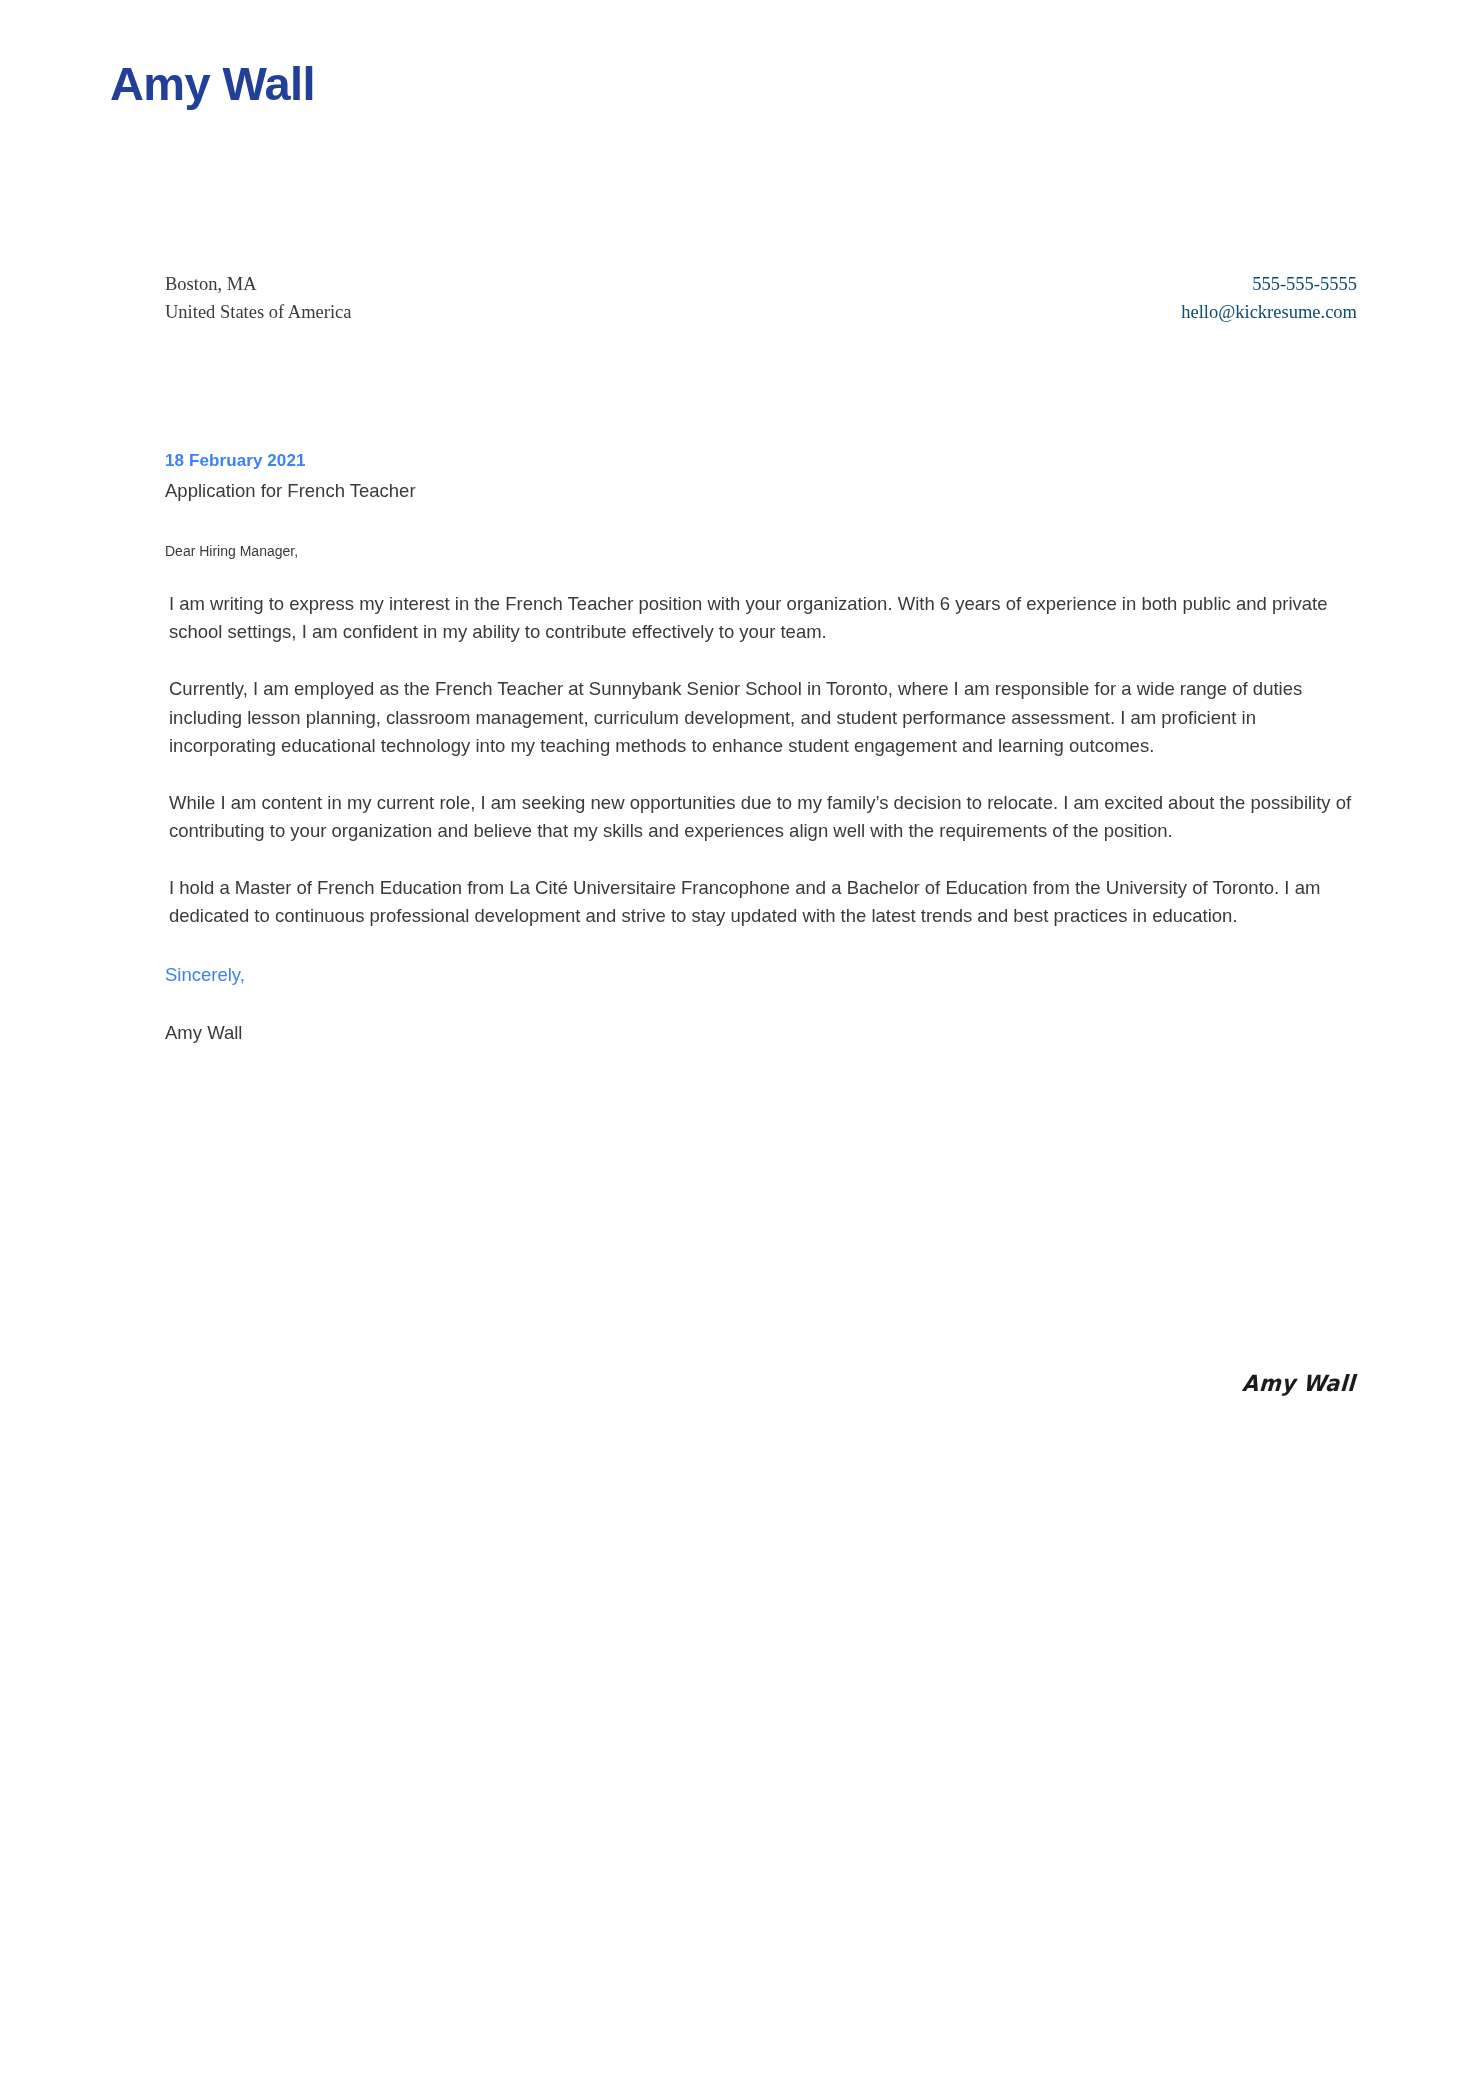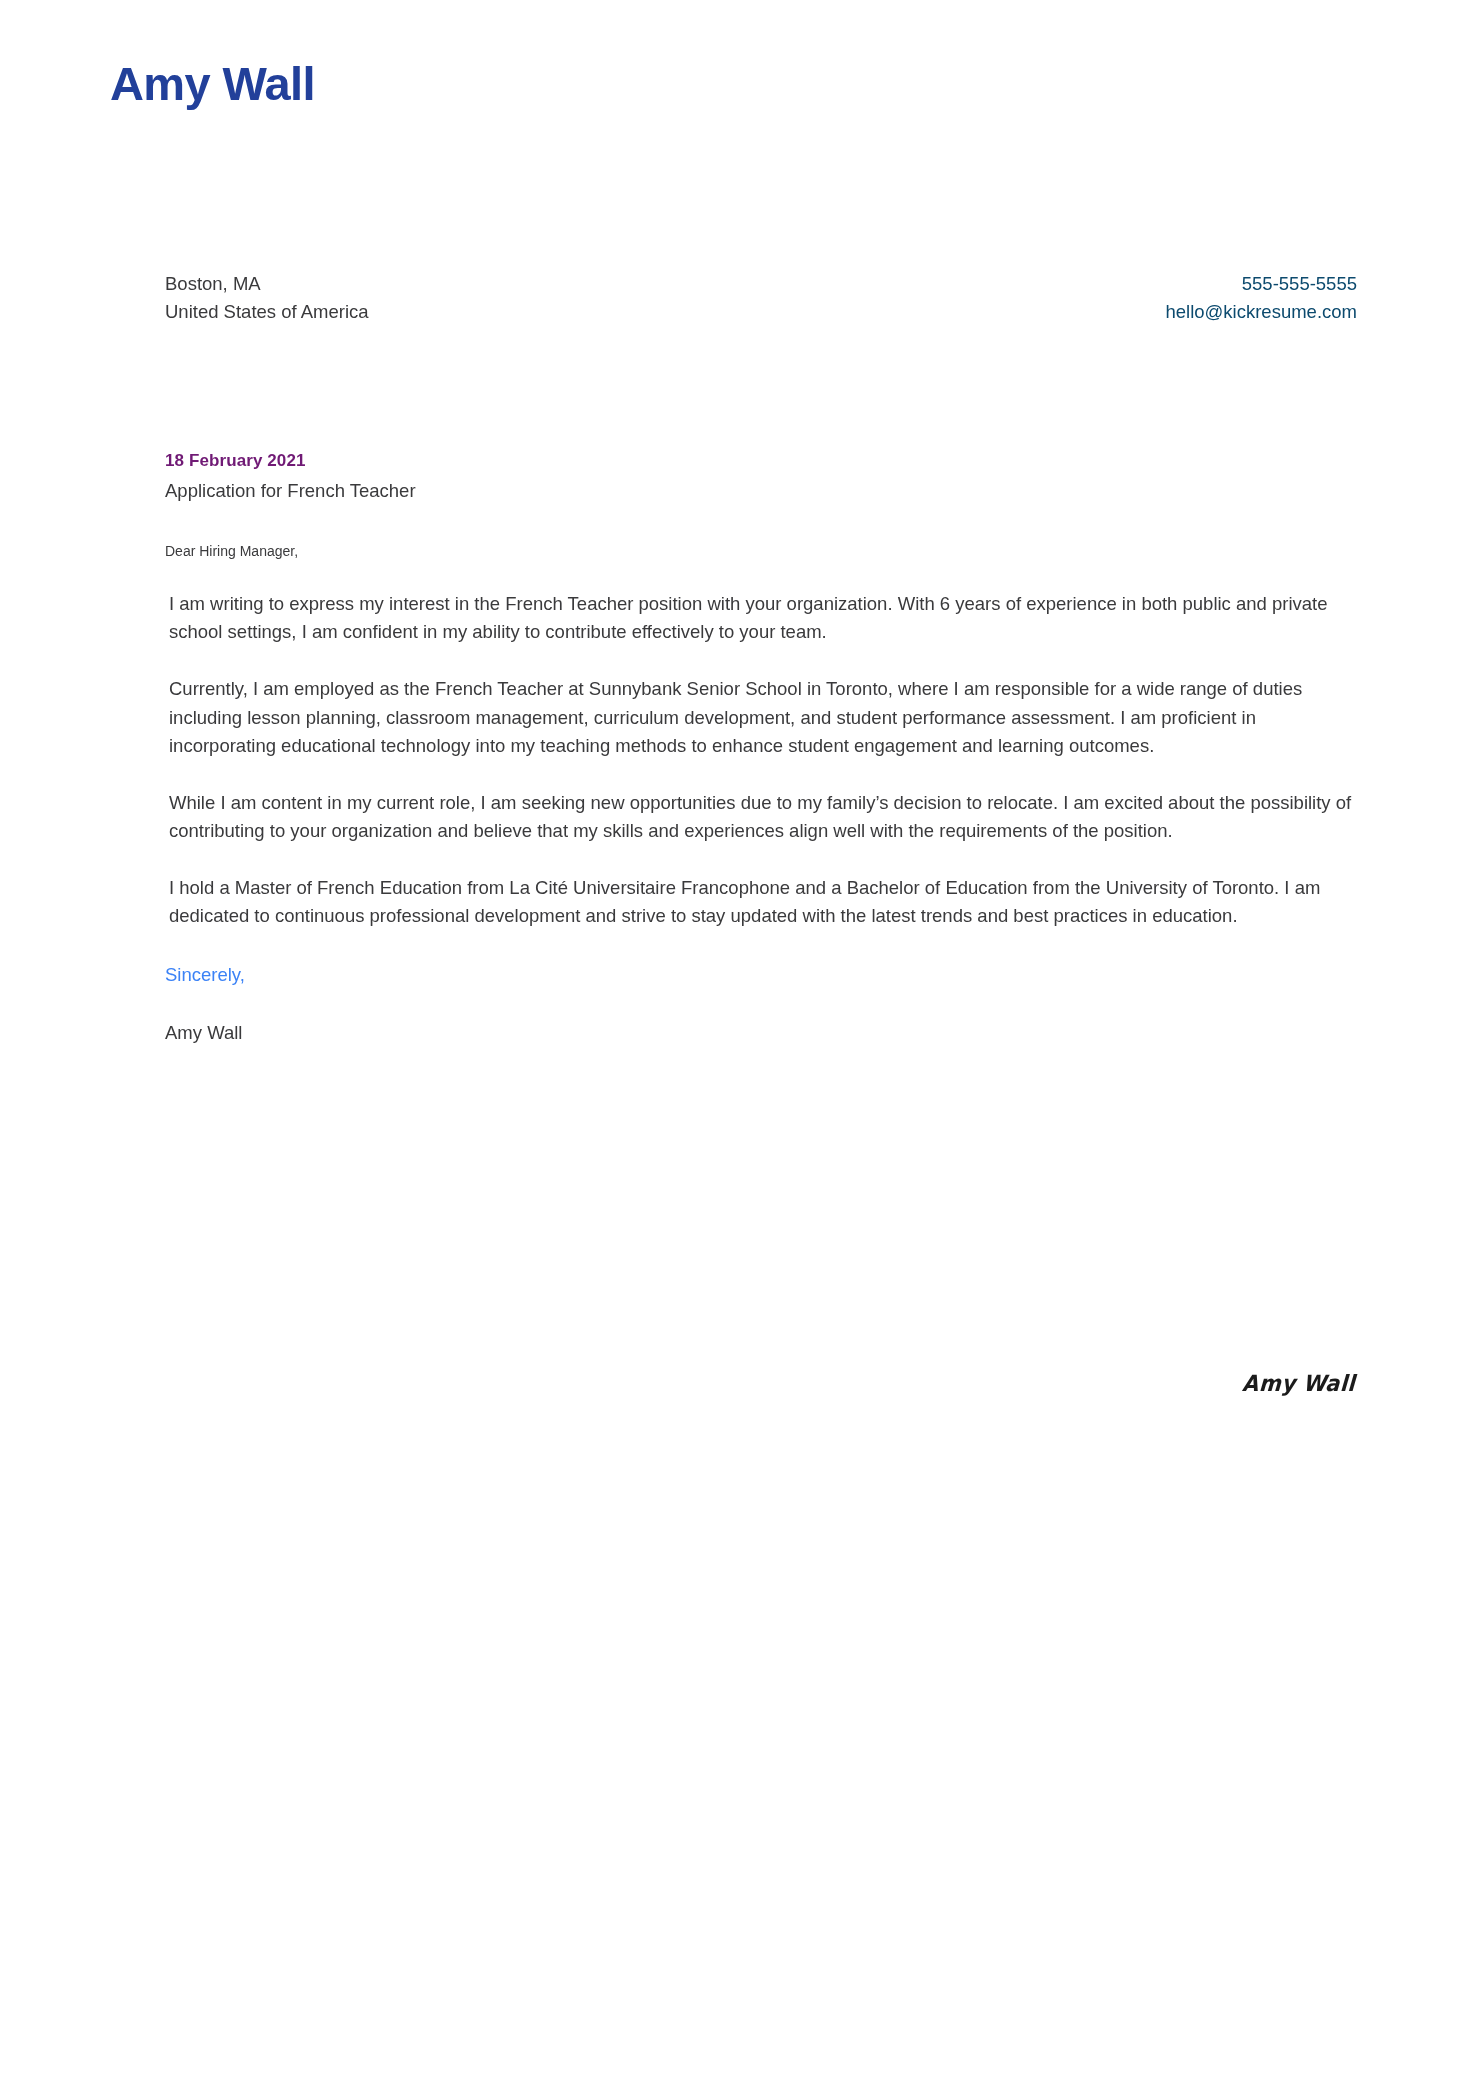--- a/index.html
+++ b/index.html
@@ -30,20 +30,21 @@
     white-space: nowrap;
   }
   .contact-row {
     position: absolute;
     left: 165px;
     top: 270px;
     width: 1192px;
     display: flex;
     justify-content: space-between;
     align-items: flex-start;
+    font-family: Liberation Serif, serif;
   }
   .contact-left {
     font-size: 18.5px;
     line-height: 1.52;
     color: #3A3A3C;
   }
   .contact-right {
     font-size: 18.5px;
     line-height: 1.52;
     color: #0c4a6e;
@@ -55,21 +56,21 @@
   }
   .letter {
     position: absolute;
     left: 165px;
     top: 450px;
     width: 1192px;
   }
   .date-line {
     font-size: 17px;
     font-weight: 700;
-    color: #701a75;
+    color: #3b82f6;
     letter-spacing: 0.1px;
     margin: 0 0 6px 0;
     line-height: 1.3;
   }
   .subject-line {
     font-size: 18.5px;
     color: #3A3A3C;
     margin: 0;
     line-height: 1.45;
   }

